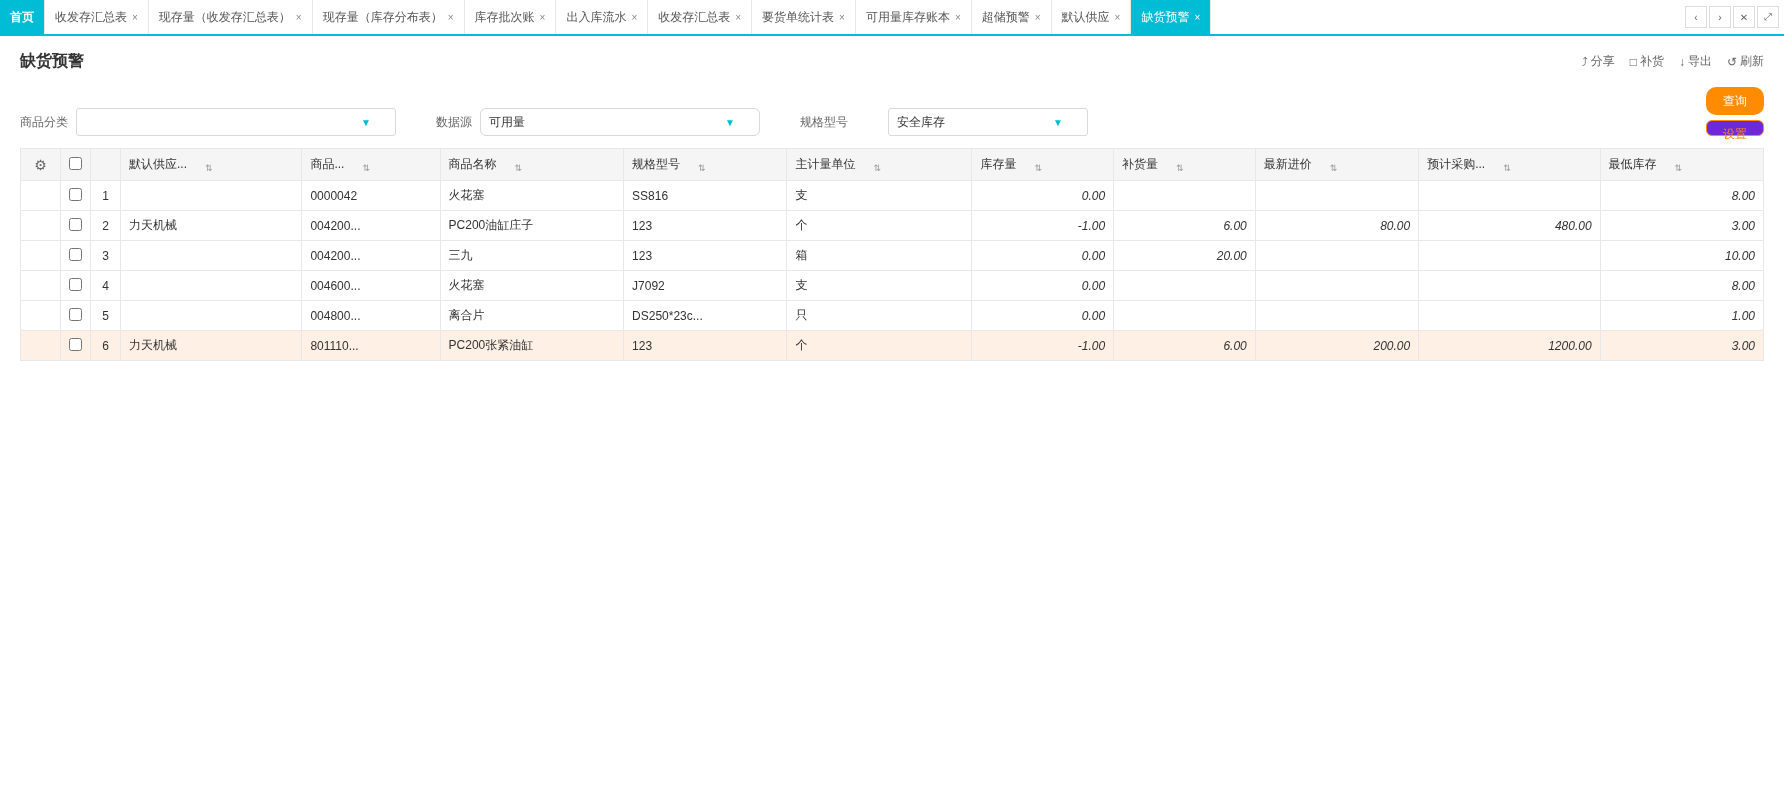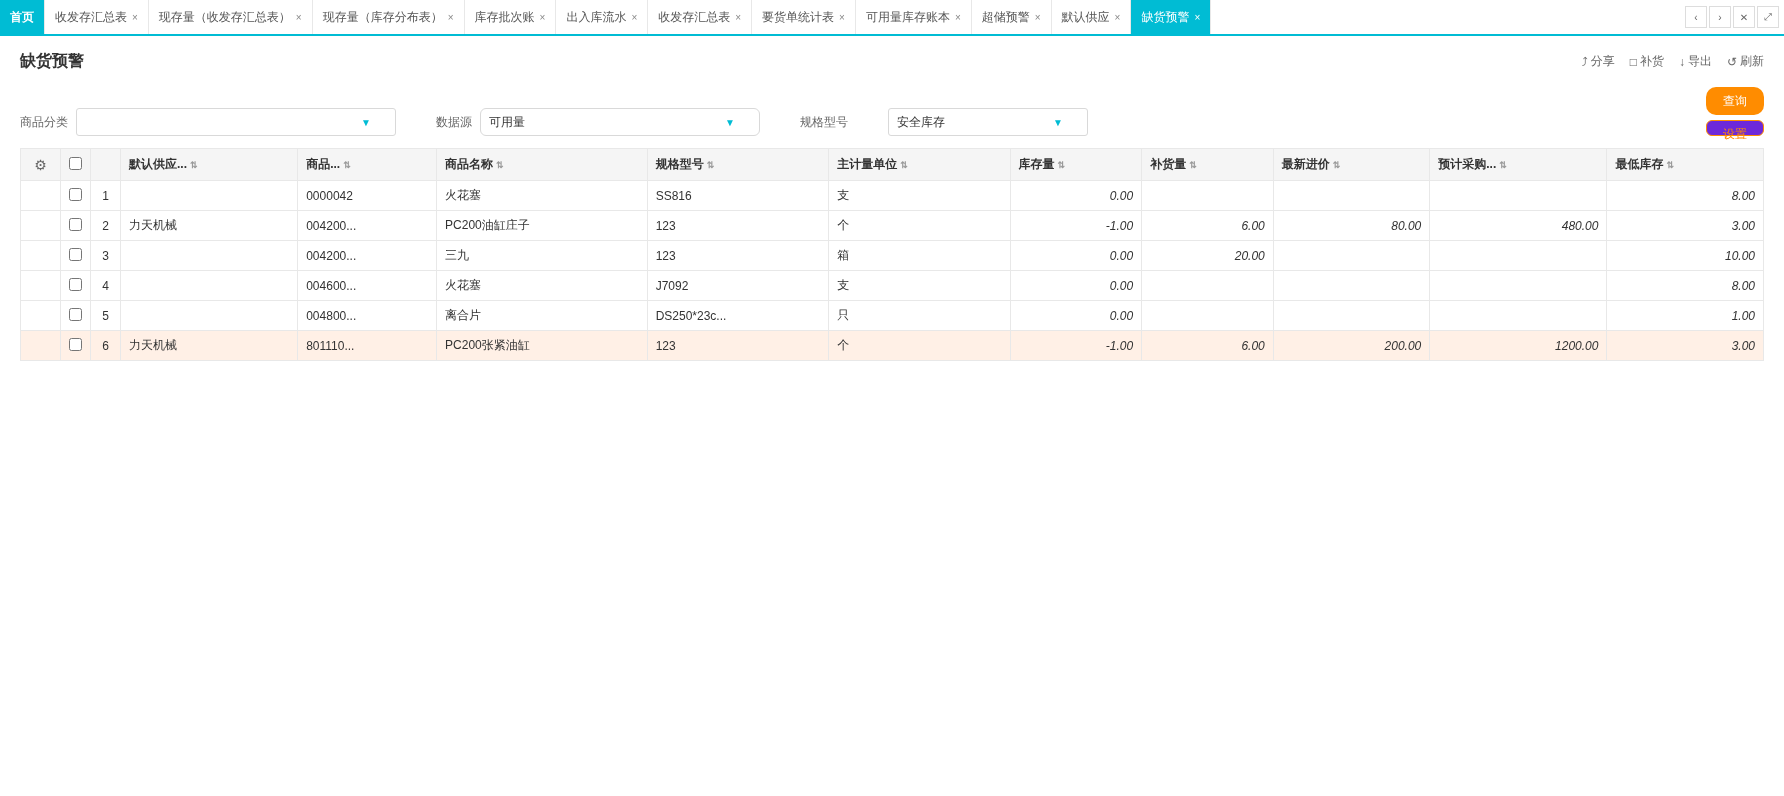--- a/index.html
+++ b/index.html
@@ -172,24 +172,23 @@
     }
     .data-table td {
       border: 1px solid #e8e8e8;
       padding: 6px 8px;
       color: #333;
     }
     .data-table tr.highlighted td { background: #fff0e6; }
 
     .th-sort {
       display: flex;
-      align-items: center;
-      gap: 3px;
-      cursor: pointer;
-      font-weight: bold;
+      align-items: flex-end;
+      gap: 18px;
+      cursor: pointer;
     }
     .sort-icon { color: #999; font-size: 9px; }
 
     .gear-col {
       width: 40px;
       text-align: center;
     }
     .check-col {
       width: 30px;
       text-align: center;

